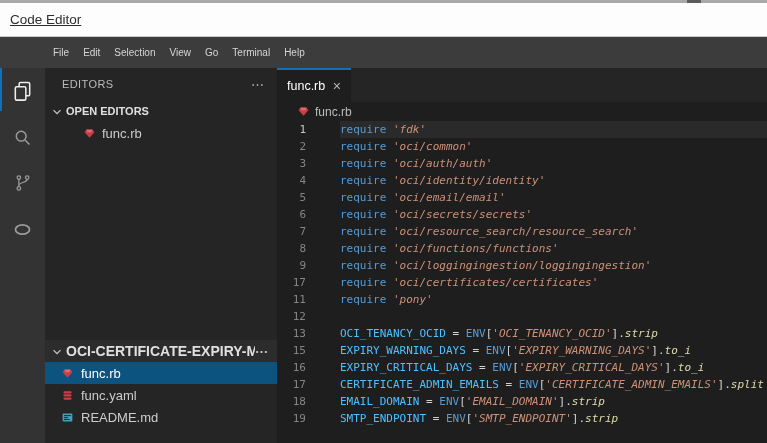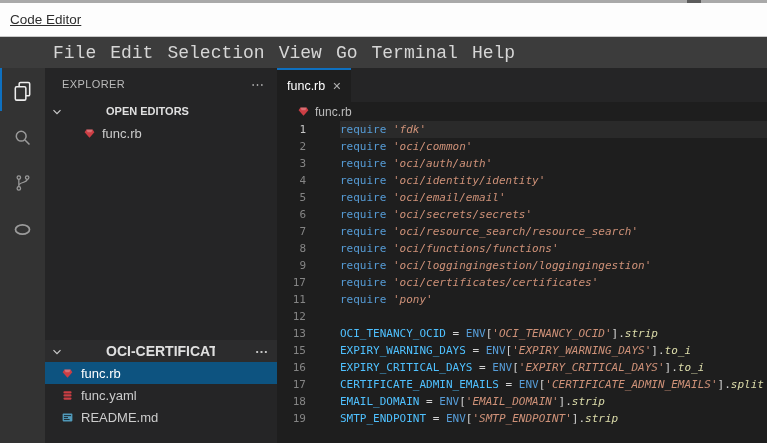--- a/index.html
+++ b/index.html
@@ -7,35 +7,35 @@
           font-family:"Liberation Sans",sans-serif;background:var(--editor-bg);
           -webkit-font-smoothing:antialiased;}
   
   .top-strip{height:3px;background:#a9a9a9;position:relative;}
   .strip-mark{position:absolute;left:687px;top:0;width:14px;height:3px;background:#5c5c5c;}
   .title-bar{height:34px;background:var(--title-bar-bg);display:flex;align-items:center;
              padding-left:10px;font-size:13.5px;color:#2d2d2d;box-sizing:border-box;
              border-bottom:1px solid #c9c9c9;text-decoration:underline;}
   .menu-bar{height:31px;background:var(--menu-bar-bg);display:flex;align-items:center;
             padding-left:46px;box-sizing:border-box;}
-  .menu-item{padding:0 7px;font-size:18px;color:#d6d6d6;cursor:default;font-family:Liberation Mono, monospace;}
+  .menu-item{padding:0 7px;font-size:10px;color:#d6d6d6;cursor:default;}
   
   .main{display:flex;height:375px;}
   .activity-bar{width:45px;background:var(--activity-bg);flex:none;}
   .ab-slot{height:46px;display:flex;align-items:center;justify-content:center;position:relative;}
   .ab-slot.active::before{content:'';position:absolute;left:0;top:0;width:2px;height:94%;
                           background:var(--accent);}
   
   .sidebar{width:232px;background:var(--sidebar-bg);flex:none;display:flex;flex-direction:column;
            color:#cccccc;box-sizing:border-box;padding-bottom:15px;}
   .pane-header{height:32px;display:flex;align-items:center;justify-content:space-between;
                padding:0 12px 0 17px;font-size:11px;letter-spacing:.4px;color:#bbbbbb;}
   .ellipsis{color:#c5c5c5;font-size:13px;letter-spacing:1px;cursor:pointer;}
   .section-header{height:22px;display:flex;align-items:center;font-size:11px;font-weight:bold;
-                  color:#e0e0e0;padding:0 8px 0 5px;gap:40px;}
+                  color:#e0e0e0;padding:0 8px 0 5px;}
   .section-header .chev{display:flex;margin:1px 4px 0 2px;flex:none;}
   .section-header.ws{background:rgba(255,255,255,.035);}
   .section-header.ws .label{font-size:14px;white-space:nowrap;overflow:hidden;flex:1;}
   .oe-item{height:22px;display:flex;align-items:center;padding-left:38px;font-size:13px;gap:6px;}
   .file-item{height:22px;display:flex;align-items:center;padding-left:16px;font-size:13px;gap:7px;}
   .file-item.selected{background:var(--selection);color:#ffffff;}
   .spacer{flex:1;}
   .ficon{display:flex;flex:none;}
   
   .editor{flex:1;min-width:0;display:flex;flex-direction:column;background:var(--editor-bg);}
@@ -112,21 +112,21 @@
           <span style="display: flex;">
             <svg width="21" height="21" viewBox="0 0 24 24">
               <ellipse cx="12" cy="12" rx="8" ry="5.4" fill="none" stroke="#9b9b9b" stroke-width="2"></ellipse>
             </svg>
           </span>
         </div>
       </div>
 
     <div class="sidebar">
       <div class="pane-header">
-        <span>EXPLORER</span>
+        <span>EDITORS</span>
         <span class="ellipsis">⋯</span>
       </div>
 
       <div class="section-header">
         <span class="chev">
             <svg width="10" height="10" viewBox="0 0 10 10">
               <path d="M1.5 3.2 5 6.7 8.5 3.2" fill="none" stroke="#cccccc" stroke-width="1.2"></path>
             </svg>
           </span>
         <span>OPEN EDITORS</span>

